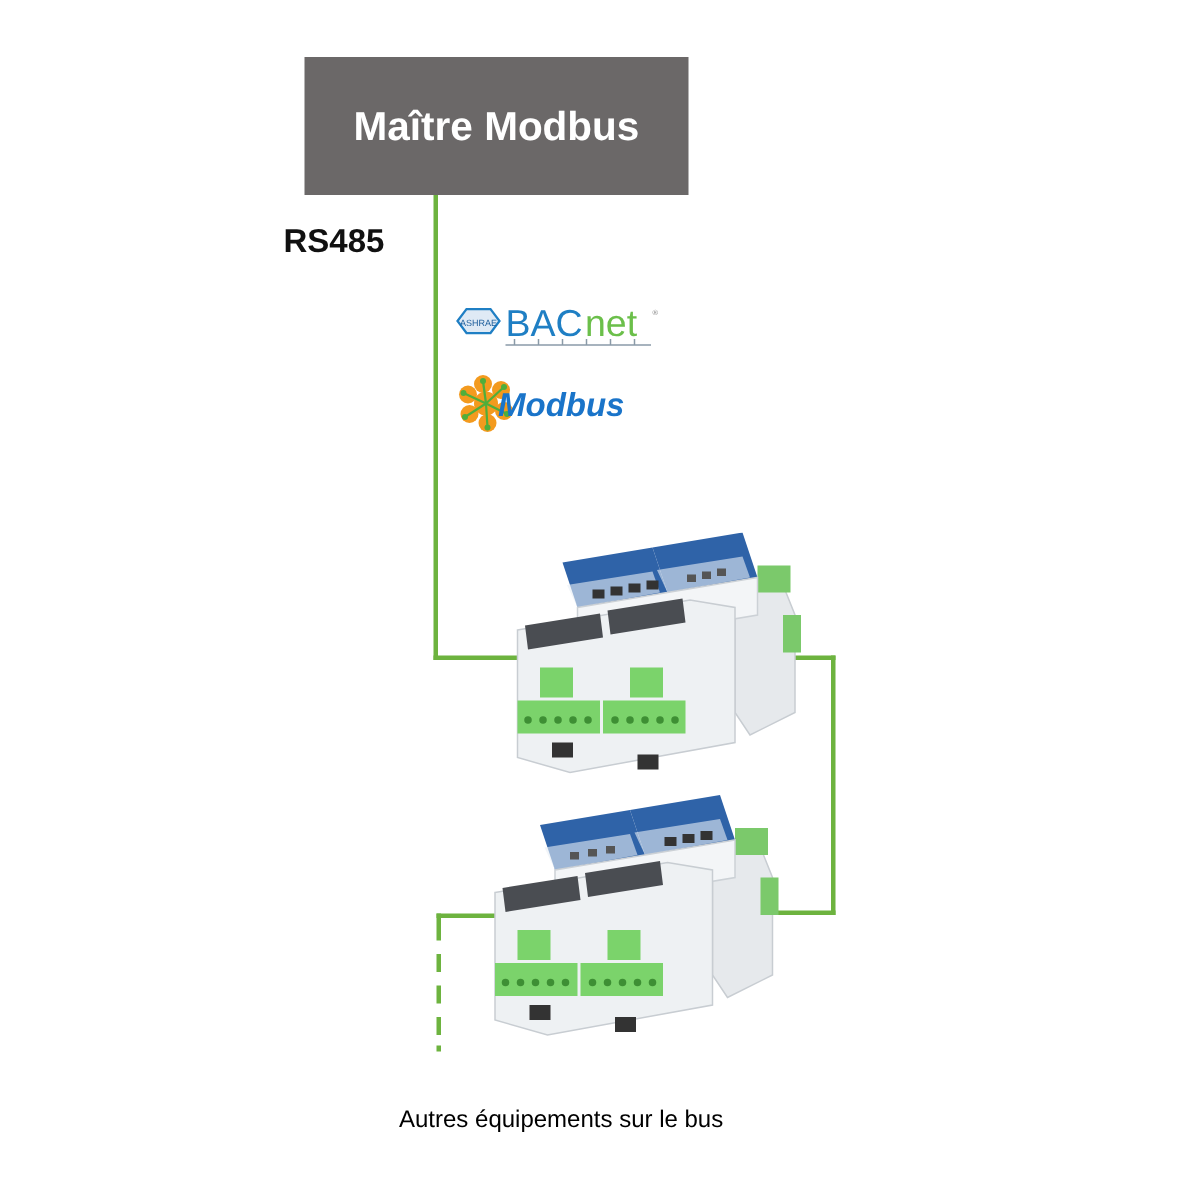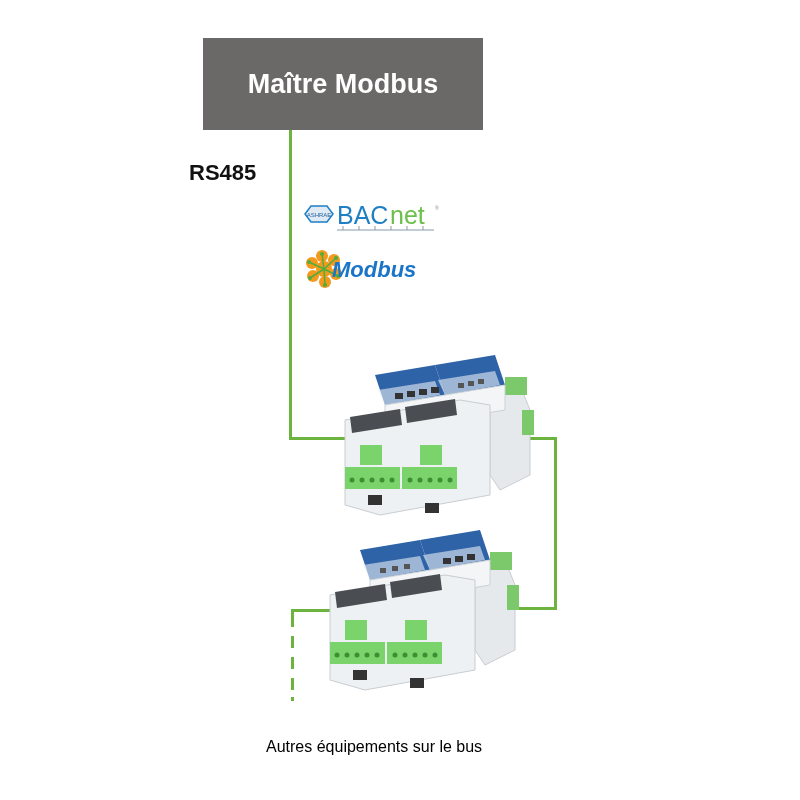--- a/index.html
+++ b/index.html
@@ -1,23 +1,23 @@
 <!DOCTYPE html>
 <html><head>
 <meta charset="utf-8">
 <style>
   html, body { margin: 0; padding: 0; background: #ffffff; }
   body { width: 800px; height: 800px; position: relative; overflow: hidden; font-family: "Liberation Sans", "DejaVu Sans", sans-serif; }
   .master-box {
-    position: absolute; left: 203px; top: 38px; width: 280px; height: 92px;
+    position: absolute; left: 203px; top: 38px; width: 256px; height: 92px;
     background: #6b6868; color: #ffffff; text-align: center;
     display: flex; flex-direction: column; justify-content: center;
     font-weight: bold; font-size: 27px; line-height: 38px;
   }
-  .rs485 { position: absolute; left: 189px; top: 148px; font-size: 22px; font-weight: bold; color: #111; margin-top: 12px; }
+  .rs485 { position: absolute; left: 189px; top: 148px; font-size: 22px; font-weight: bold; color: #111; }
   .wire { position: absolute; background: #6db33f; }
   .dash { position: absolute; width: 3px; background: #6db33f; }
   .footer { position: absolute; left: 266px; top: 738px; font-size: 16px; color: #000000; }
   .bacnet-logo { position: absolute; left: 303px; top: 200px; width: 140px; height: 36px; }
   .modbus-logo { position: absolute; left: 305px; top: 248px; width: 145px; height: 42px; }
   .device { position: absolute; }
 </style>
 </head>
 <body>
 

